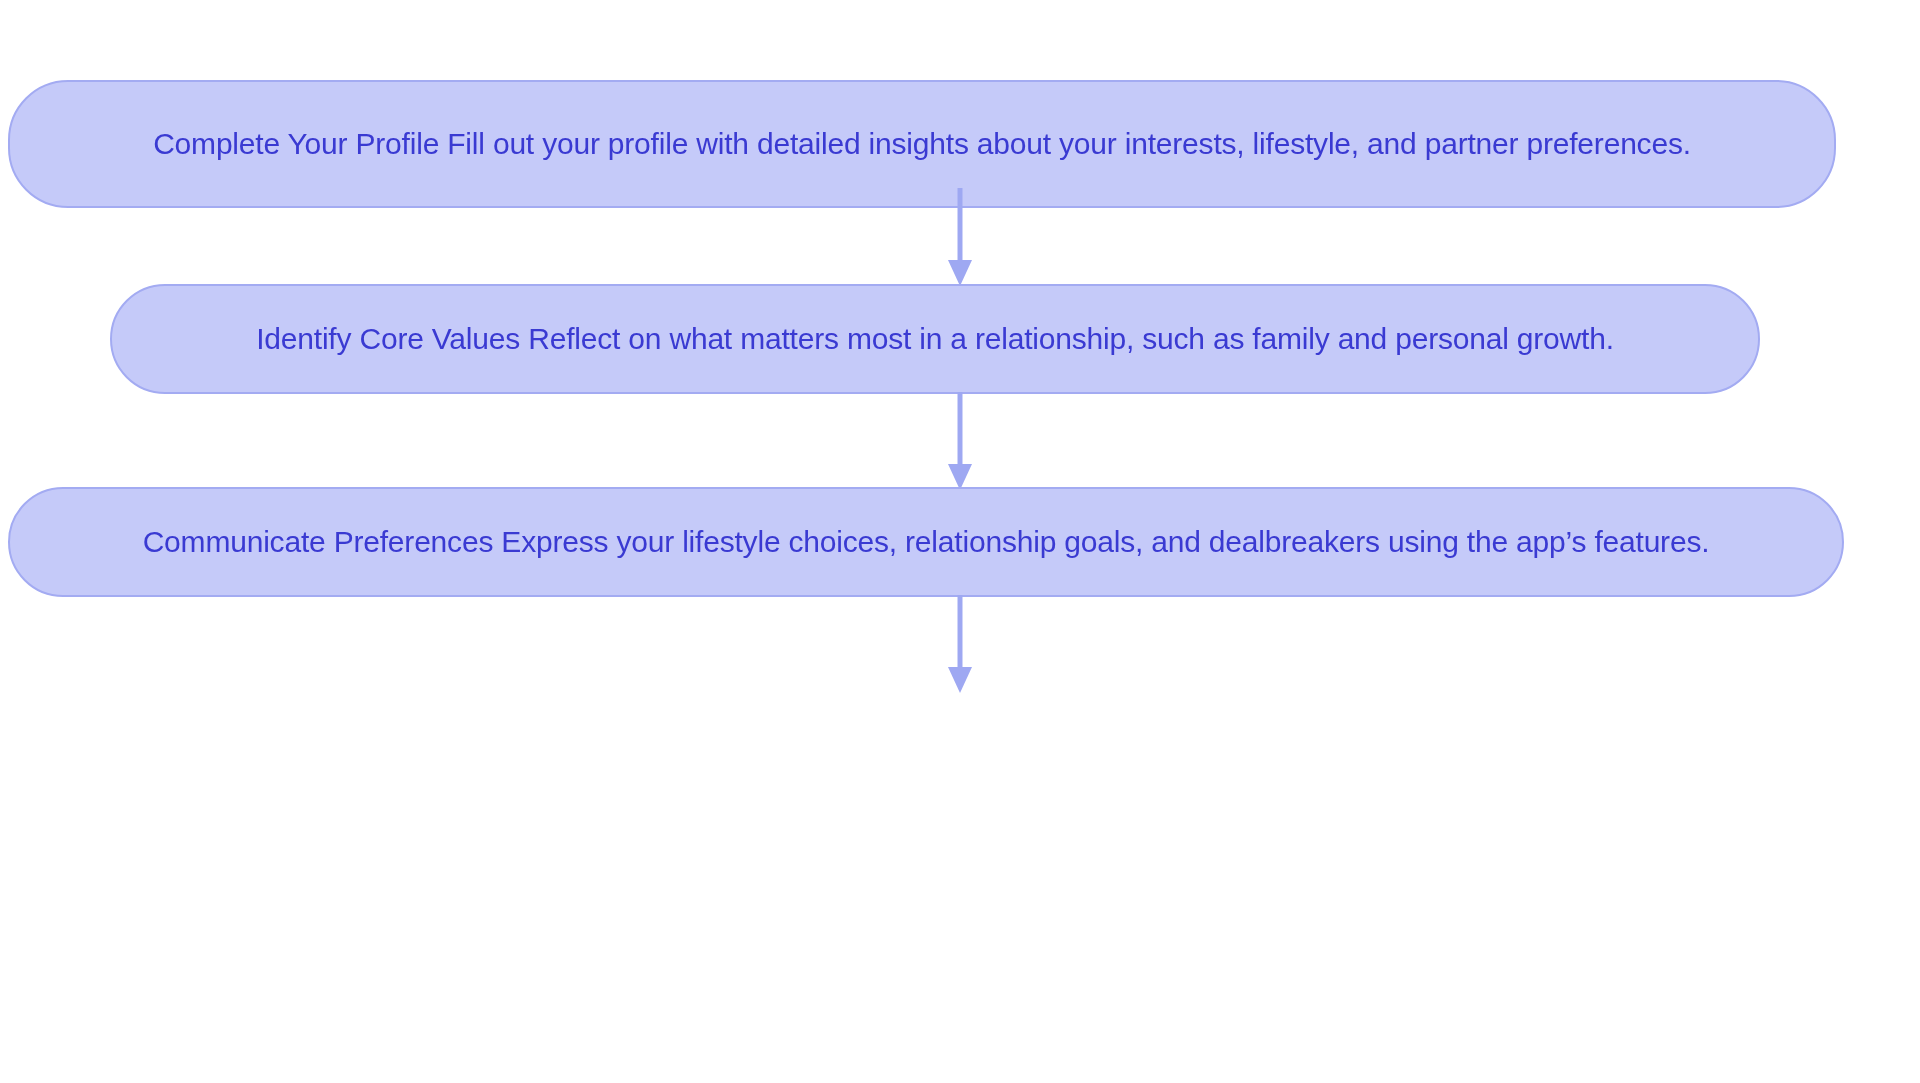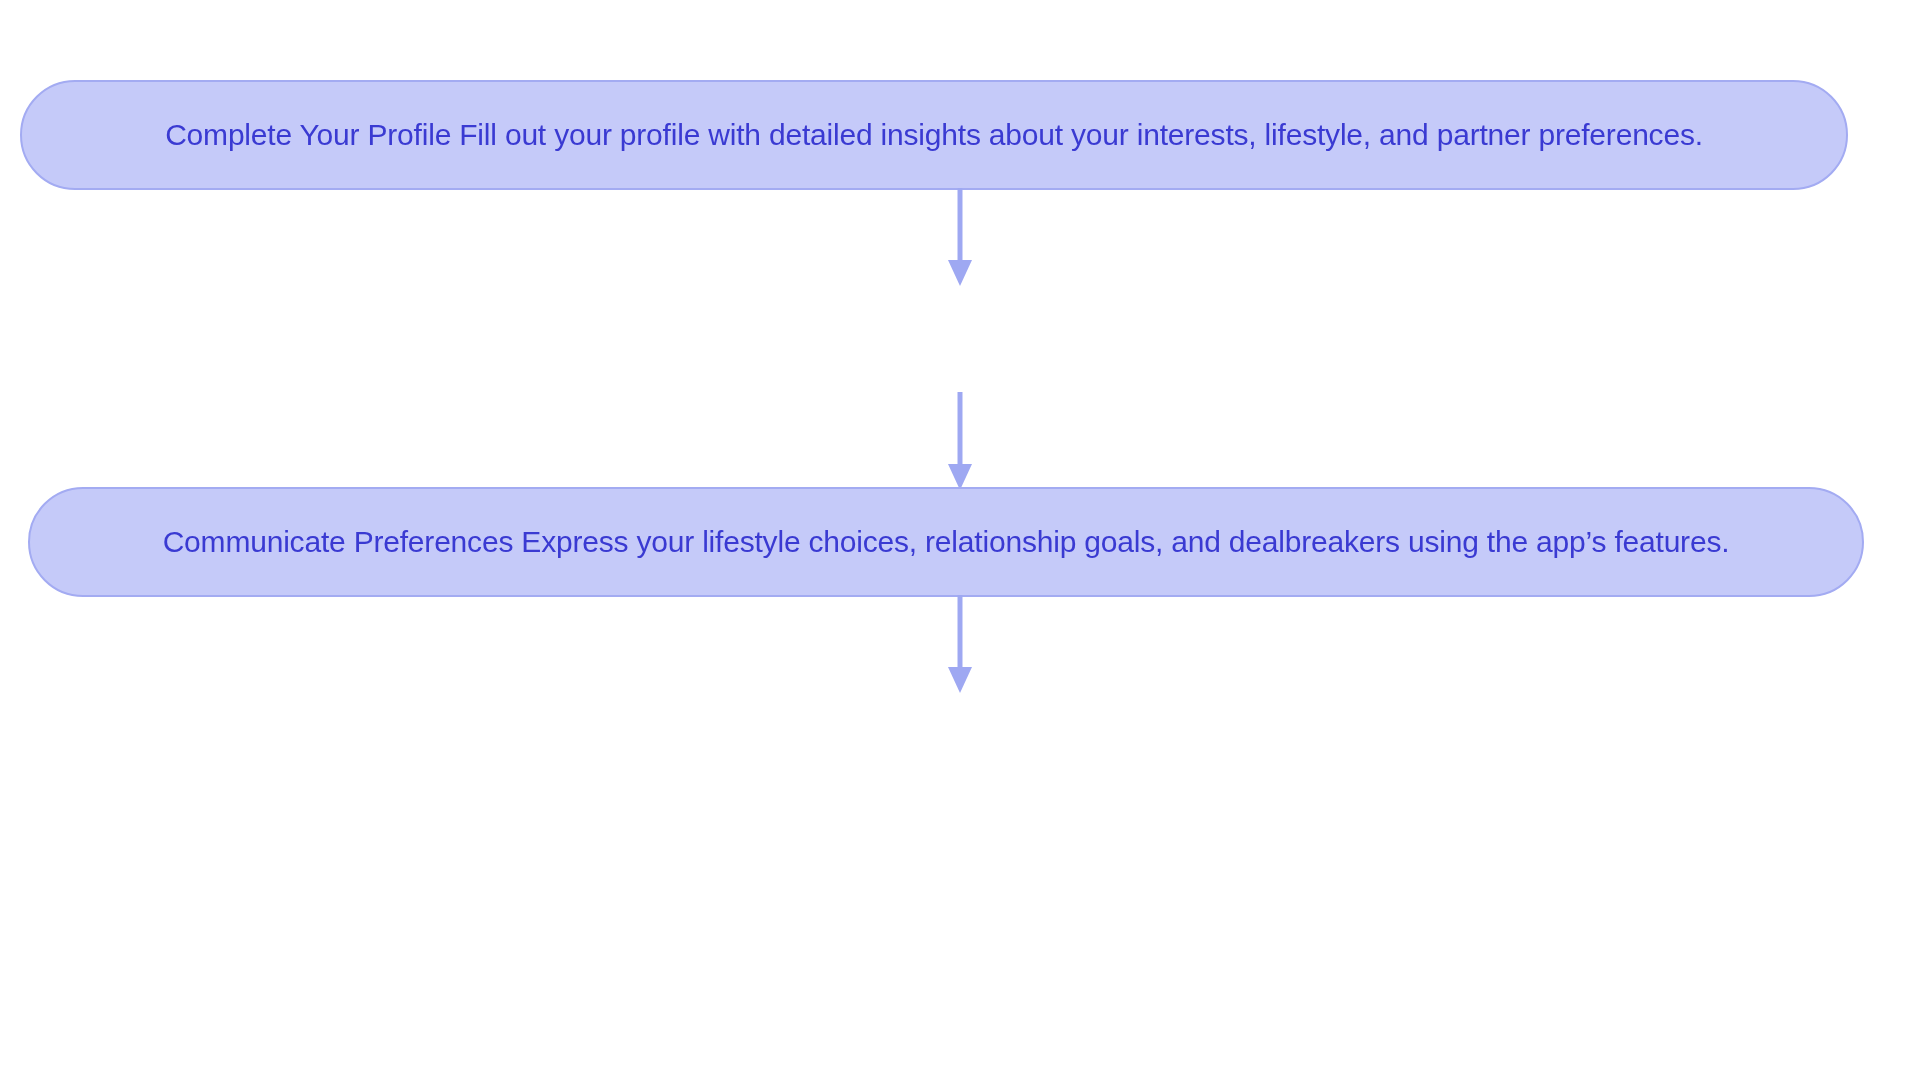--- a/index.html
+++ b/index.html
@@ -48,23 +48,23 @@
     font-family: "Liberation Sans", sans-serif;
     font-size: 30px;
     font-weight: 400;
     line-height: 1.2;
     letter-spacing: -0.2px;
     text-align: center;
     white-space: nowrap;
   }
 
   
-  .node-1 { left: 20px;  top: 80px;  width: 1828px; height: 110px; }
+  .node-1 { left: 8px;  top: 80px;  width: 1828px; height: 128px; }
   .node-2 { left: 110px; top: 284px; width: 1650px; height: 110px; }
-  .node-3 { left: 28px;  top: 487px; width: 1836px; height: 110px; }
+  .node-3 { left: 8px;  top: 487px; width: 1836px; height: 110px; }
   .node-4 { left: 76px;  top: 691px; width: 1716px; height: 112px; }
 
   
   .connector {
     position: absolute;
     width: 40px;
     pointer-events: none;
   }
   .connector svg {
     display: block;
@@ -85,20 +85,23 @@
       <span class="node-label">Complete Your Profile Fill out your profile with detailed insights about your interests, lifestyle, and partner preferences.</span>
     </div>
 
     <div class="connector conn-1">
       <svg width="40" height="100" viewBox="0 0 40 100">
         <line x1="20" y1="0" x2="20" y2="78" stroke="#9ea8f2" stroke-width="5"></line>
         <polygon points="8,72 32,72 20,98" fill="#9ea8f2"></polygon>
       </svg>
     </div>
 
+    <div class="node node-2">
+      <span class="node-label">Identify Core Values Reflect on what matters most in a relationship, such as family and personal growth.</span>
+    </div>
 
     <div class="connector conn-2">
       <svg width="40" height="100" viewBox="0 0 40 100">
         <line x1="20" y1="0" x2="20" y2="78" stroke="#9ea8f2" stroke-width="5"></line>
         <polygon points="8,72 32,72 20,98" fill="#9ea8f2"></polygon>
       </svg>
     </div>
 
     <div class="node node-3">
       <span class="node-label">Communicate Preferences Express your lifestyle choices, relationship goals, and dealbreakers using the app’s features.</span>

